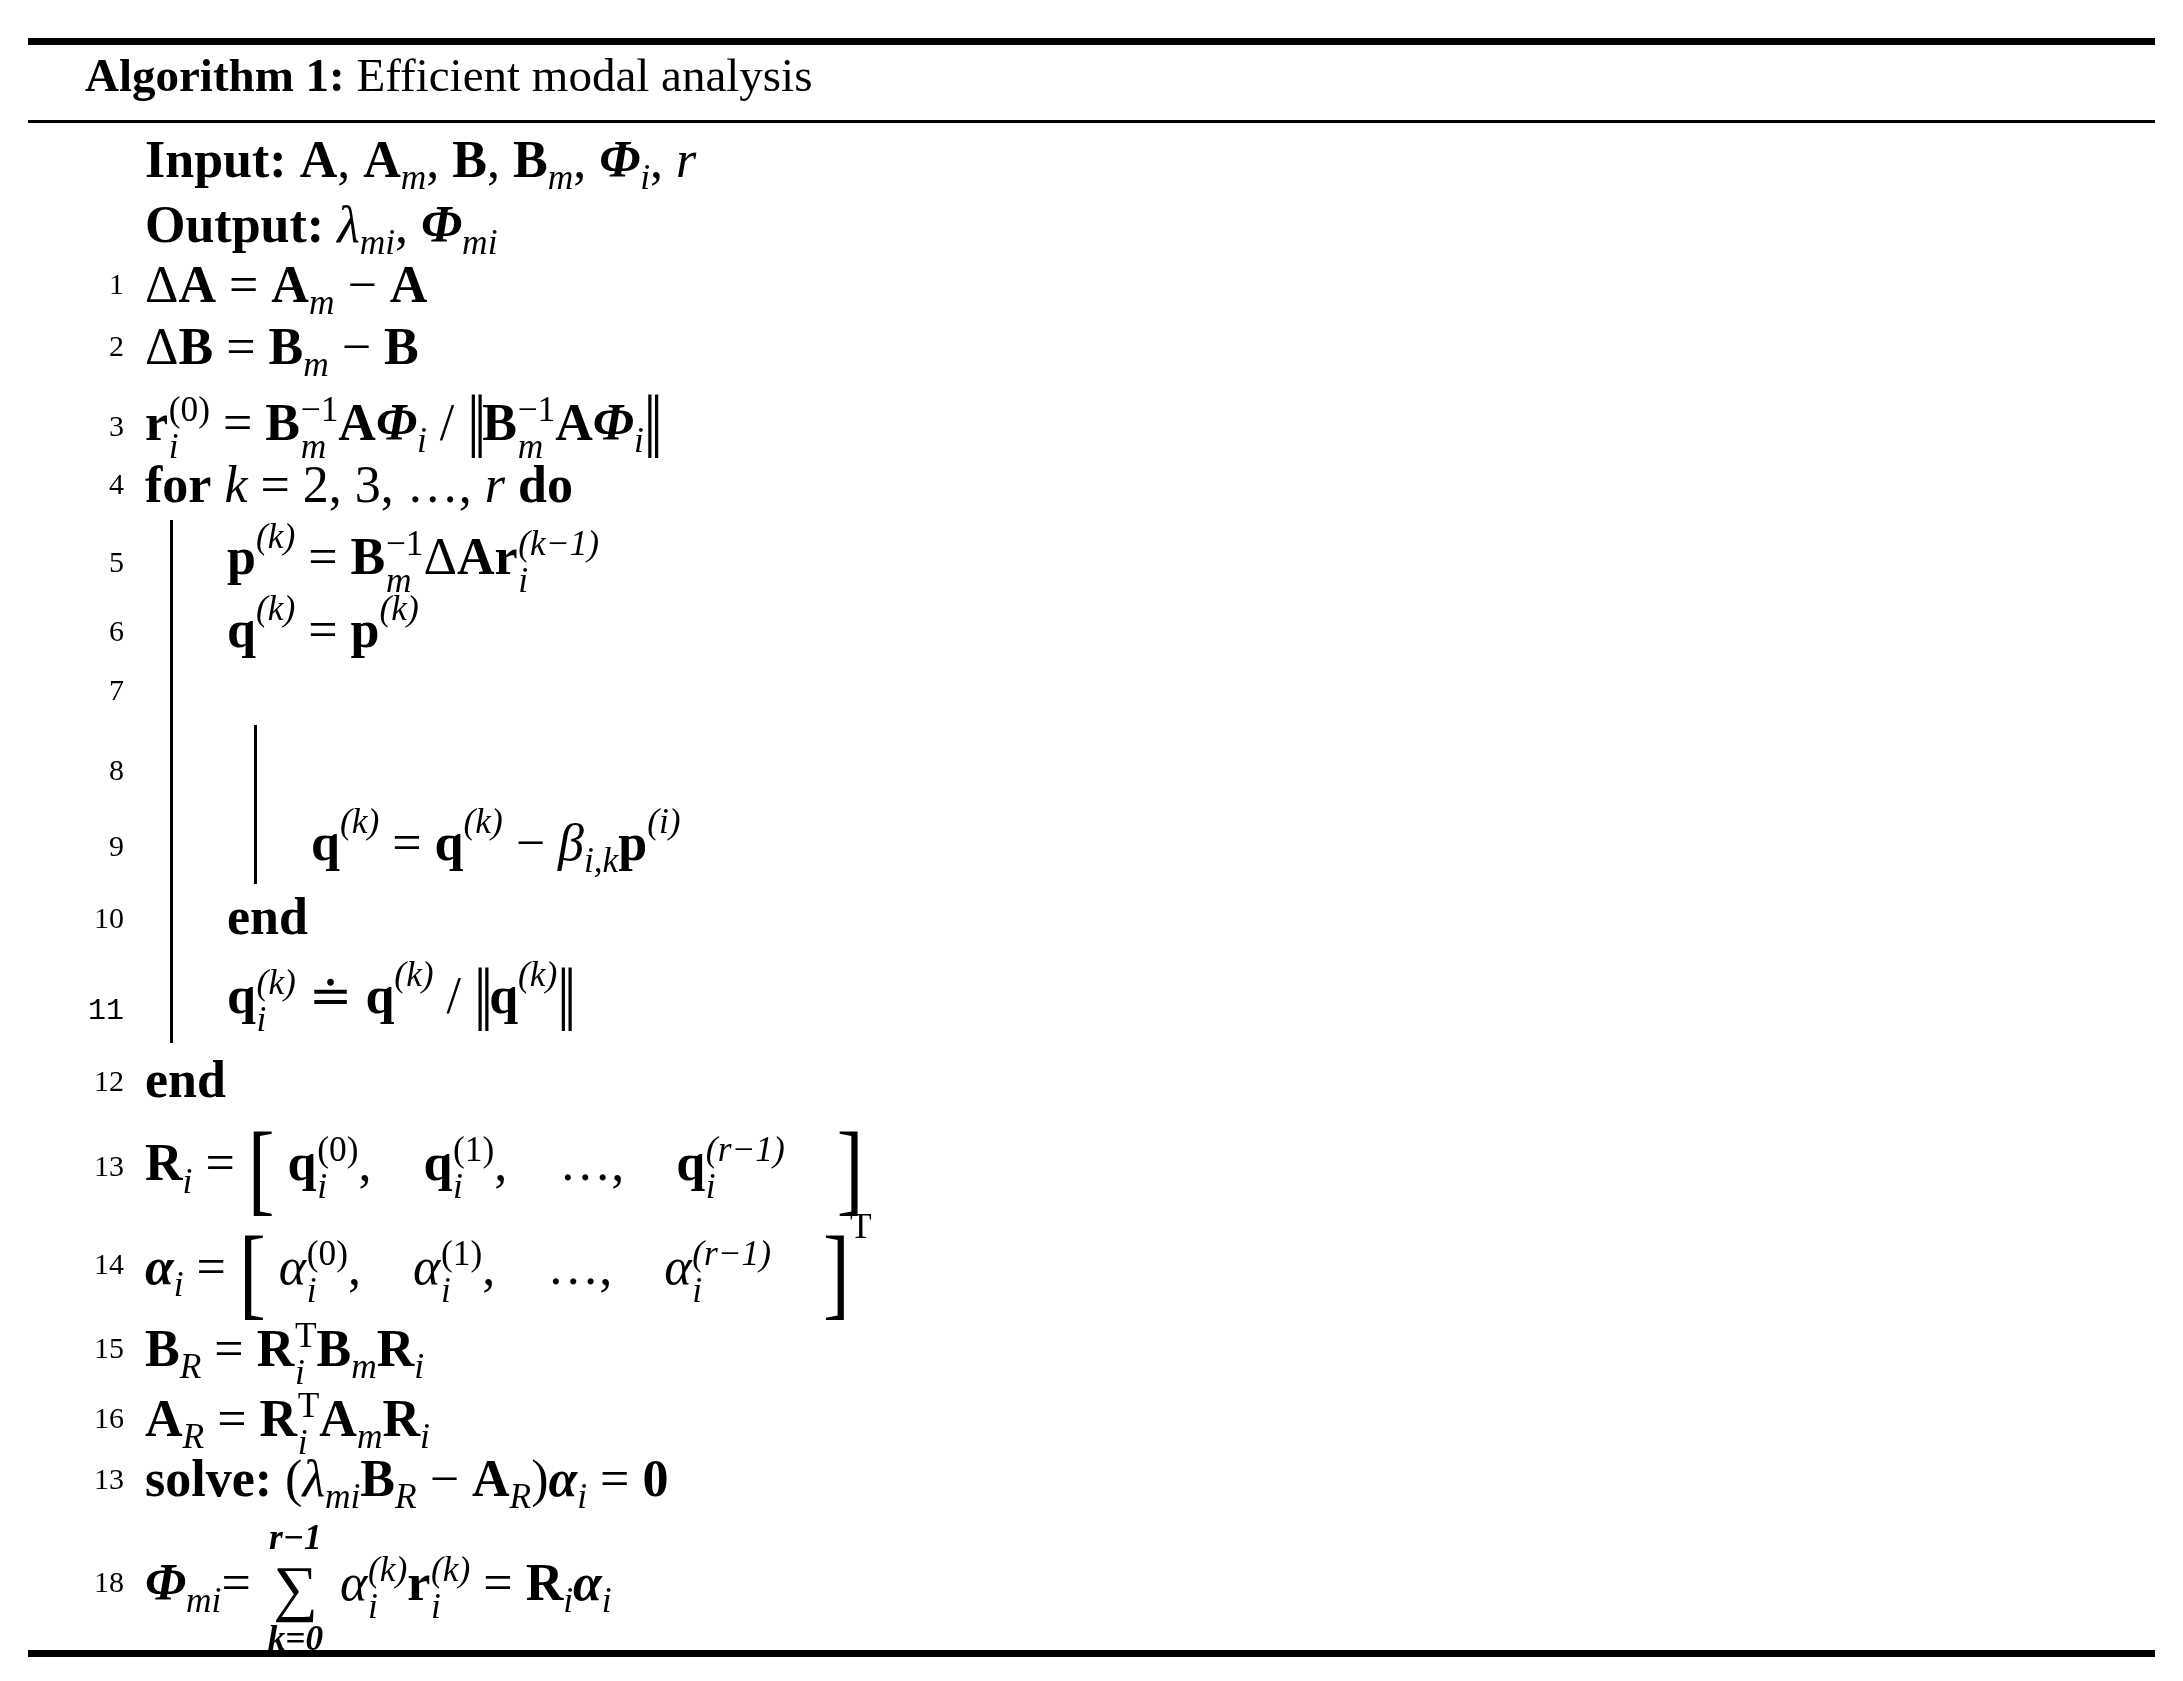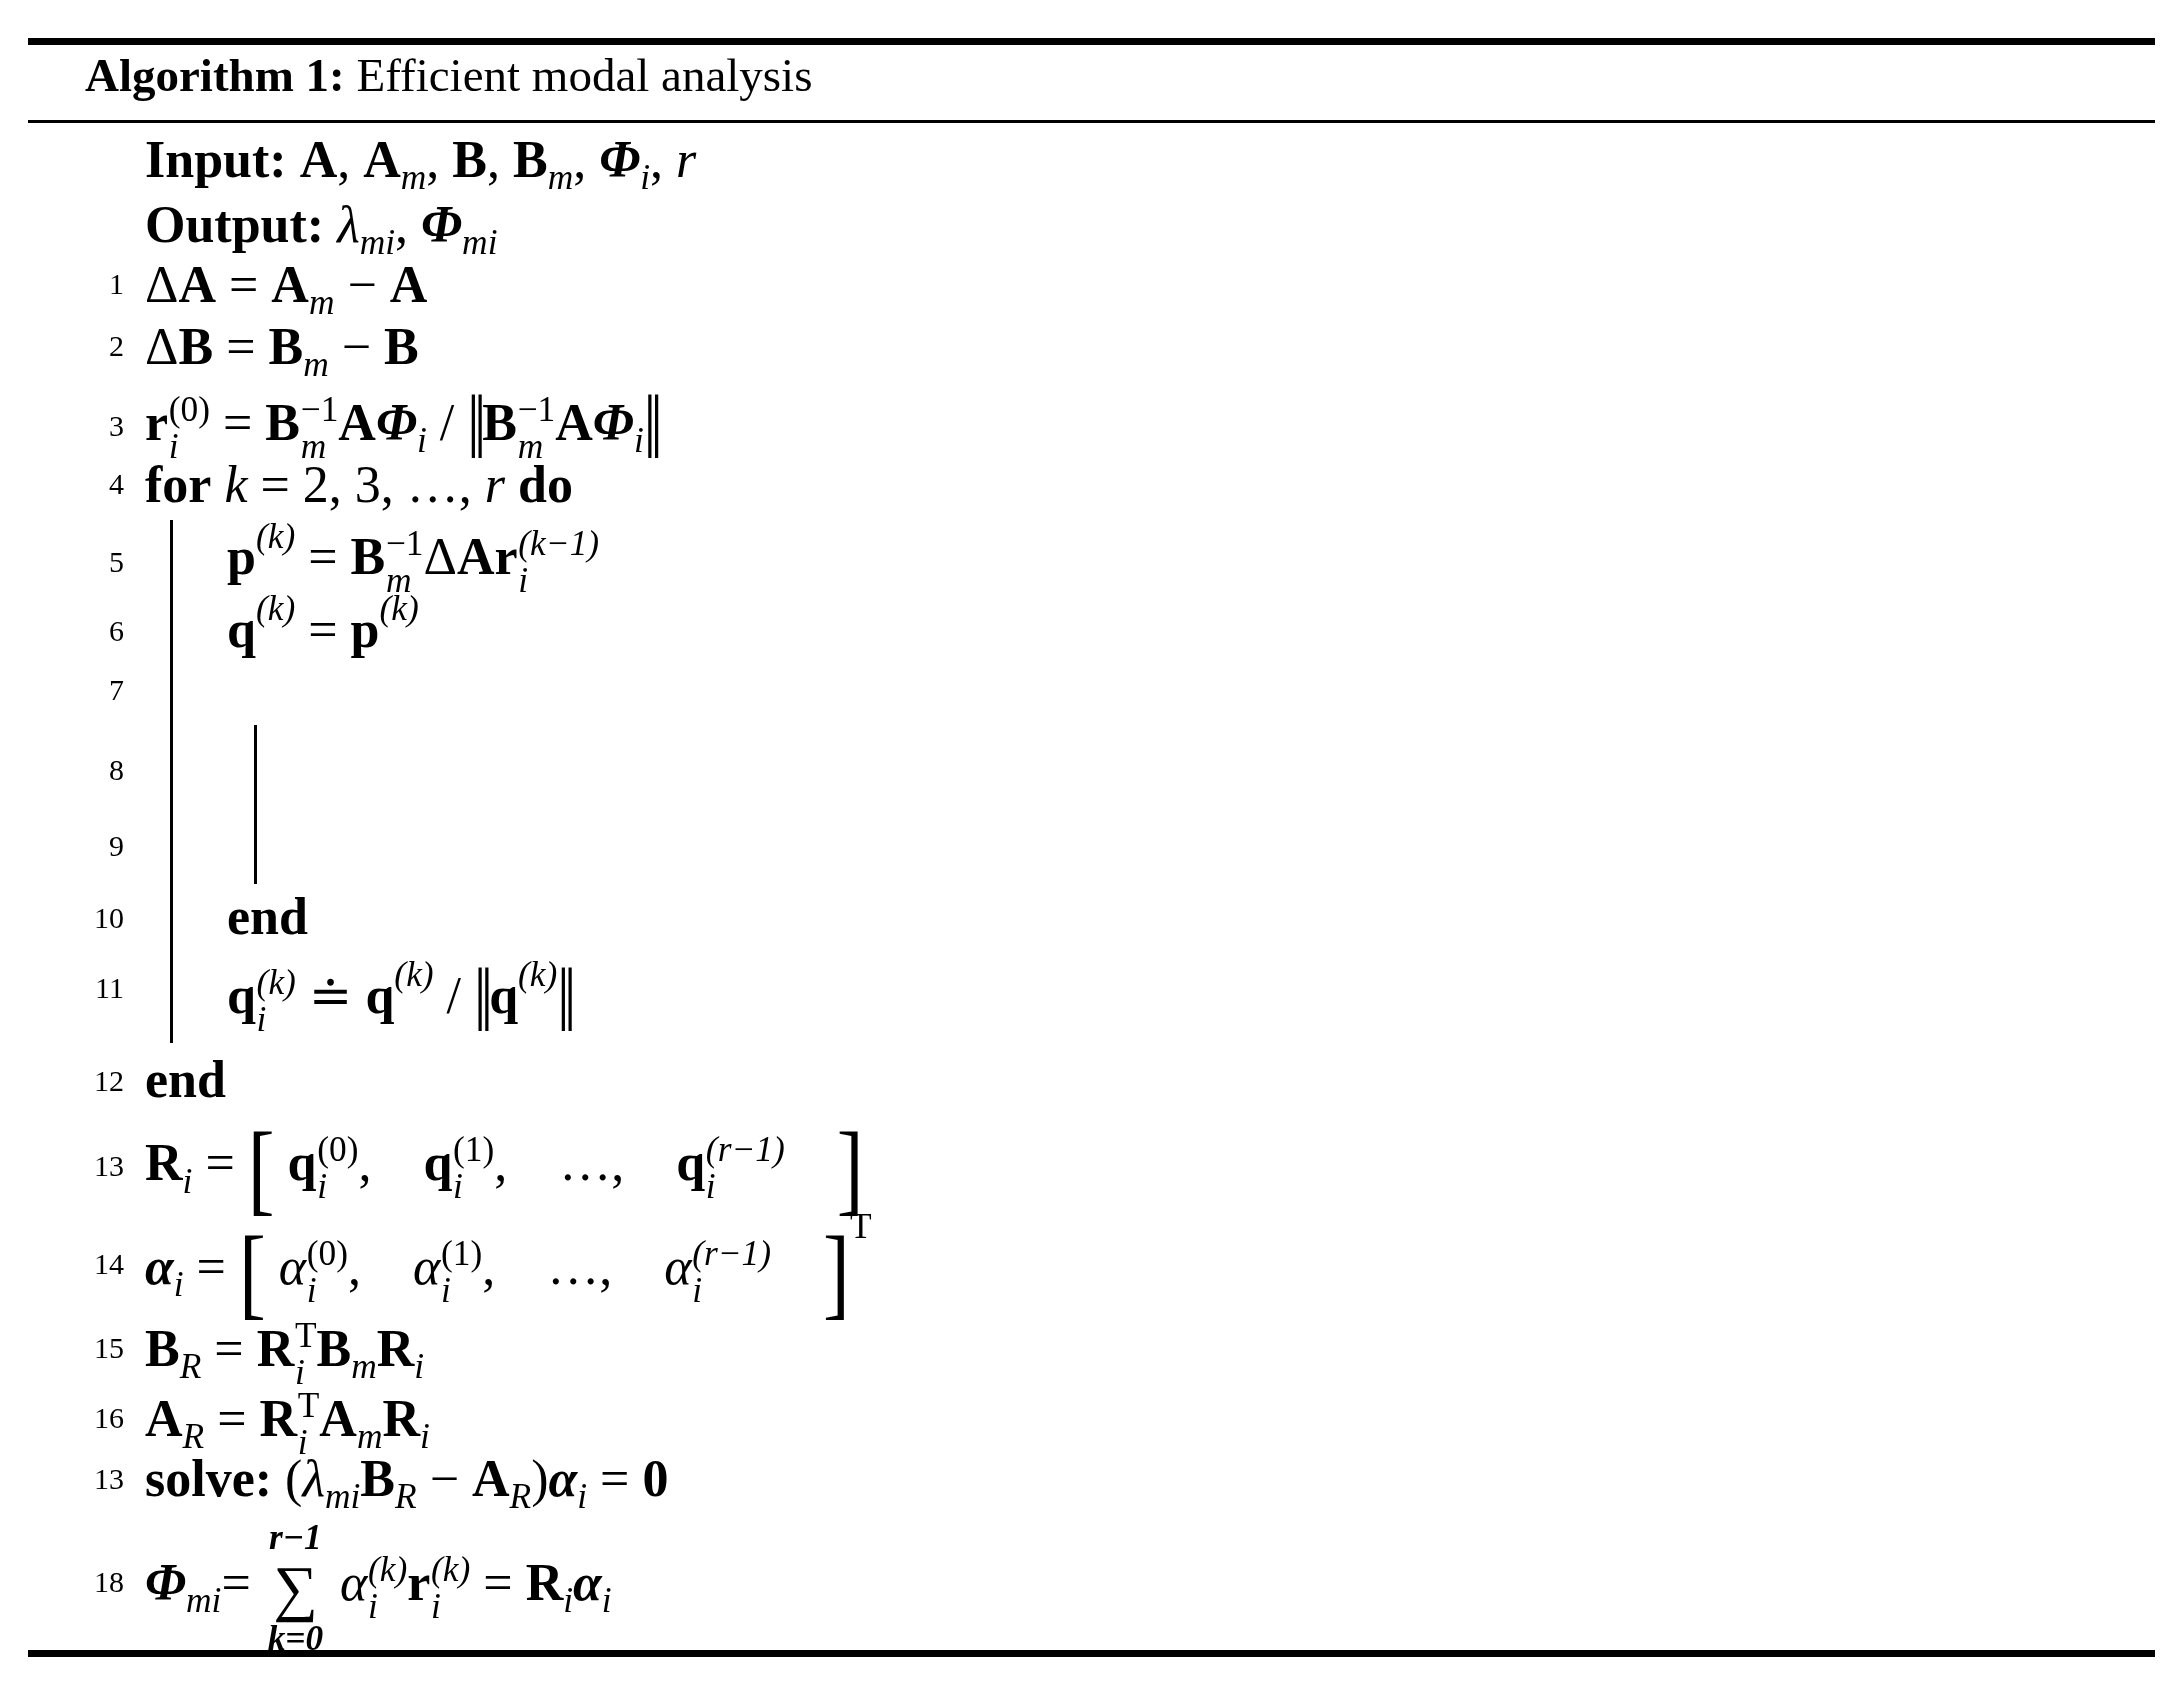--- a/index.html
+++ b/index.html
@@ -148,31 +148,38 @@
 </div>
 
 <div class="vbar" style="left:254px; top:725px; height:159px;"></div>
 
 <div class="row" style="top:733px;">
   <div class="ln" style="top:19.5px;">8</div>
 </div>
 
 <div class="row" style="top:813px;">
   <div class="ln" style="top:16.3px;">9</div>
+  <div class="code" style="left:311px;">
+    <span class="bf">q</span><sup class="it">(k)</sup>
+    <span>=</span>
+    <span class="bf">q</span><sup class="it">(k)</sup>
+    <span>−</span>
+    <span class="it">β</span><sub class="it">i,k</sub><span class="bf">p</span><sup class="it">(i)</sup>
+  </div>
 </div>
 
 <div class="row" style="top:887px;">
   <div class="ln" style="top:14.3px;">10</div>
   <div class="code" style="left:227px;">
     <span class="kw">end</span>
   </div>
 </div>
 
 <div class="row" style="top:962px;">
-  <div class="ln" style="top:9px;">11</div>
+  <div class="ln" style="top:32px;font-family:Liberation Mono, monospace;">11</div>
   <div class="code" style="left:227px;">
     <span class="bf">q</span><span class="ss">
         <span class="s-up it">(k)</span>
         <span class="s-dn">i</span>
       </span>
     <span>≐</span>
     <span class="bf">q</span><sup class="it">(k)</sup>
     <span>/</span>
     <span class="norm">‖</span><span class="bf">q</span><sup class="it">(k)</sup><span class="norm">‖</span>
   </div>

